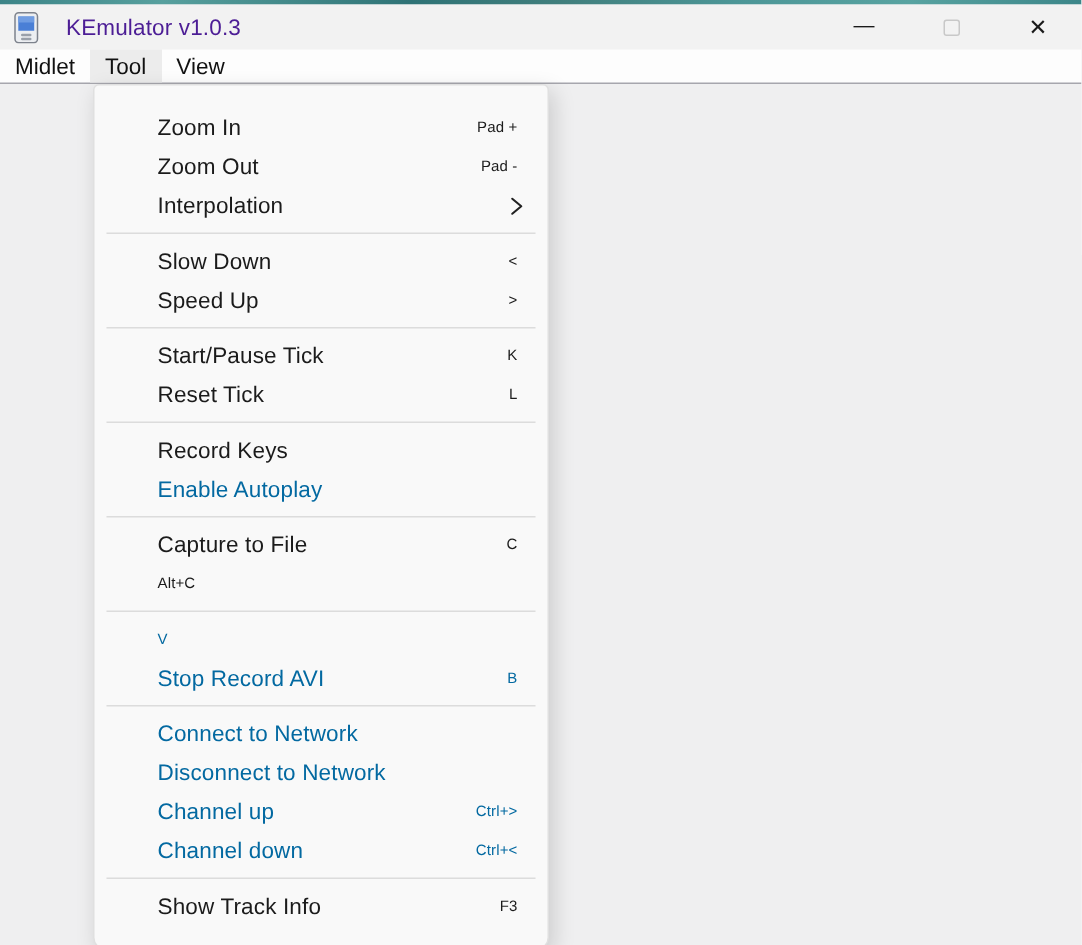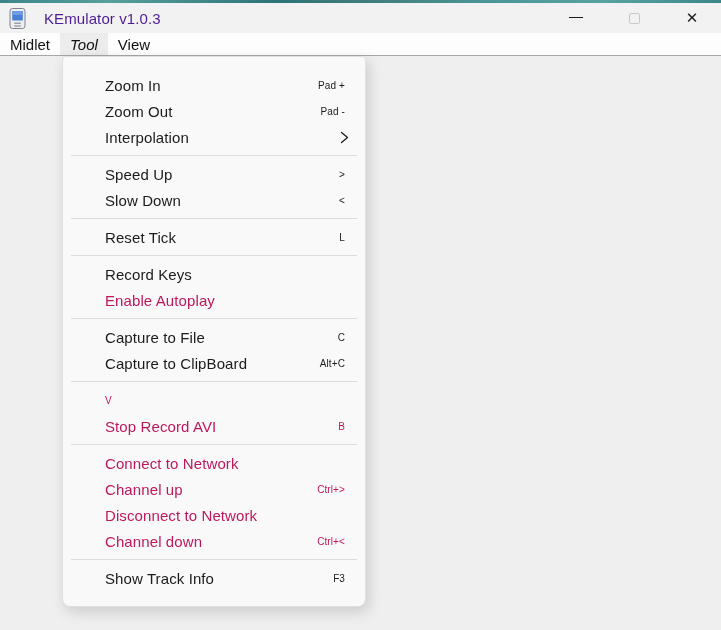--- a/index.html
+++ b/index.html
@@ -40,39 +40,39 @@
     height:23px; width:100%;
     background:#fdfdfd;
     border-bottom:1px solid #a6a6ad;
     display:flex; align-items:stretch;
   }
   .menubar-item {
     padding:0 10px; display:flex; align-items:center;
     font-size:15px; color:#111; background:transparent; border:none;
     font-family:"Liberation Sans", sans-serif;
   }
-  .menubar-item.active { background:var(--menubar-highlight,#ececec);font-style:italic; }
+  .menubar-item.active { background:var(--menubar-highlight,#ececec); }
 
   .window-body { width:100%; height:573px; background:var(--body-bg,#efeff0); }
 
   .dropdown {
     position:absolute; left:62px; top:56px; width:304px;
     background:var(--menu-bg,#f9f9f9);
     border:1px solid #e0e0e0;
     border-radius:4px 4px 8px 8px;
     padding:15px 0;
     box-shadow:3px 5px 14px rgba(0,0,0,0.15);
     z-index:10;
   }
   .menu-item {
     height:26px; padding:0 20px 0 42px;
     display:flex; align-items:center; justify-content:space-between;
     font-size:15px; color:#1b1b1b; letter-spacing:0.1px;
   }
-  .menu-item.disabled { color:#be185d; }
+  .menu-item.disabled { color:#0369a1; }
   .mi-shortcut { font-size:10px; }
   .menu-separator { height:1px; background:#dcdcdc; margin:5px 8px; }
   .submenu-arrow { display:flex; align-items:center; margin-right:-4px; }
 </style>
 </head>
 <body>
 
 <div class="screen">
 
   <div class="desktop-strip"></div>
@@ -121,70 +121,73 @@
       <div class="menu-item">
         <span class="mi-label">Interpolation</span>
         <span class="submenu-arrow">
           <svg width="9" height="13" viewBox="0 0 9 13">
             <path d="M1.5 1.5 L7.5 6.5 L1.5 11.5" stroke="#222" fill="none" stroke-width="1.4" stroke-linecap="round" stroke-linejoin="round"></path>
           </svg>
         </span>
       </div>
       <div class="menu-separator"></div>
       <div class="menu-item">
+        <span class="mi-label">Slow Down</span>
+        <span class="mi-shortcut">&lt;</span>
+      </div>
+      <div class="menu-item">
         <span class="mi-label">Speed Up</span>
         <span class="mi-shortcut">&gt;</span>
       </div>
+      <div class="menu-separator"></div>
       <div class="menu-item">
-        <span class="mi-label">Slow Down</span>
-        <span class="mi-shortcut">&lt;</span>
+        <span class="mi-label">Start/Pause Tick</span>
+        <span class="mi-shortcut">K</span>
       </div>
-      <div class="menu-separator"></div>
       <div class="menu-item">
         <span class="mi-label">Reset Tick</span>
         <span class="mi-shortcut">L</span>
       </div>
       <div class="menu-separator"></div>
       <div class="menu-item">
         <span class="mi-label">Record Keys</span>
         <span class="mi-shortcut"></span>
       </div>
       <div class="menu-item disabled">
         <span class="mi-label">Enable Autoplay</span>
         <span class="mi-shortcut"></span>
       </div>
       <div class="menu-separator"></div>
       <div class="menu-item">
         <span class="mi-label">Capture to File</span>
         <span class="mi-shortcut">C</span>
       </div>
       <div class="menu-item">
-        <span class="mi-label">Capture to ClipBoard</span>
         <span class="mi-shortcut">Alt+C</span>
       </div>
       <div class="menu-separator"></div>
       <div class="menu-item disabled">
         <span class="mi-shortcut">V</span>
       </div>
       <div class="menu-item disabled">
         <span class="mi-label">Stop Record AVI</span>
         <span class="mi-shortcut">B</span>
       </div>
       <div class="menu-separator"></div>
       <div class="menu-item disabled">
         <span class="mi-label">Connect to Network</span>
         <span class="mi-shortcut"></span>
       </div>
       <div class="menu-item disabled">
+        <span class="mi-label">Disconnect to Network</span>
+        <span class="mi-shortcut"></span>
+      </div>
+      <div class="menu-item disabled">
         <span class="mi-label">Channel up</span>
         <span class="mi-shortcut">Ctrl+&gt;</span>
-      </div>
-      <div class="menu-item disabled">
-        <span class="mi-label">Disconnect to Network</span>
-        <span class="mi-shortcut"></span>
       </div>
       <div class="menu-item disabled">
         <span class="mi-label">Channel down</span>
         <span class="mi-shortcut">Ctrl+&lt;</span>
       </div>
       <div class="menu-separator"></div>
       <div class="menu-item">
         <span class="mi-label">Show Track Info</span>
         <span class="mi-shortcut">F3</span>
       </div>

